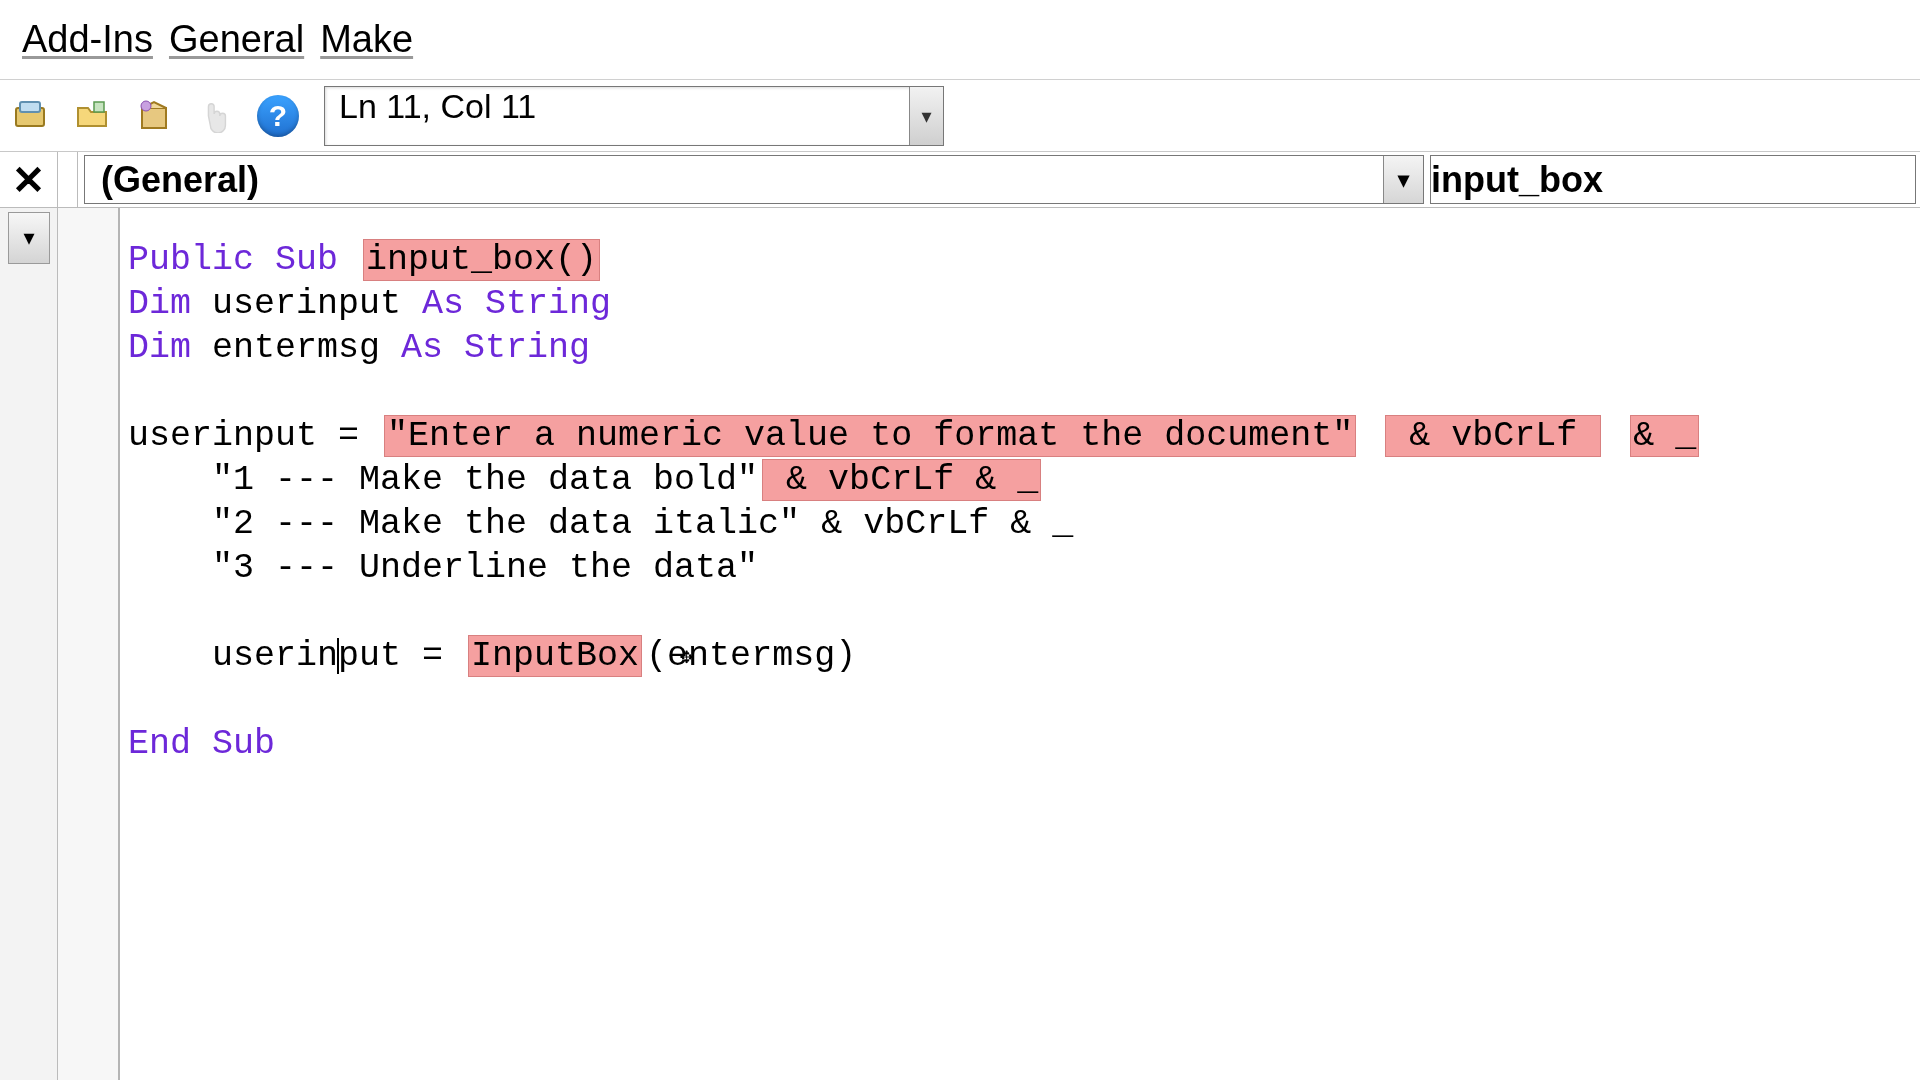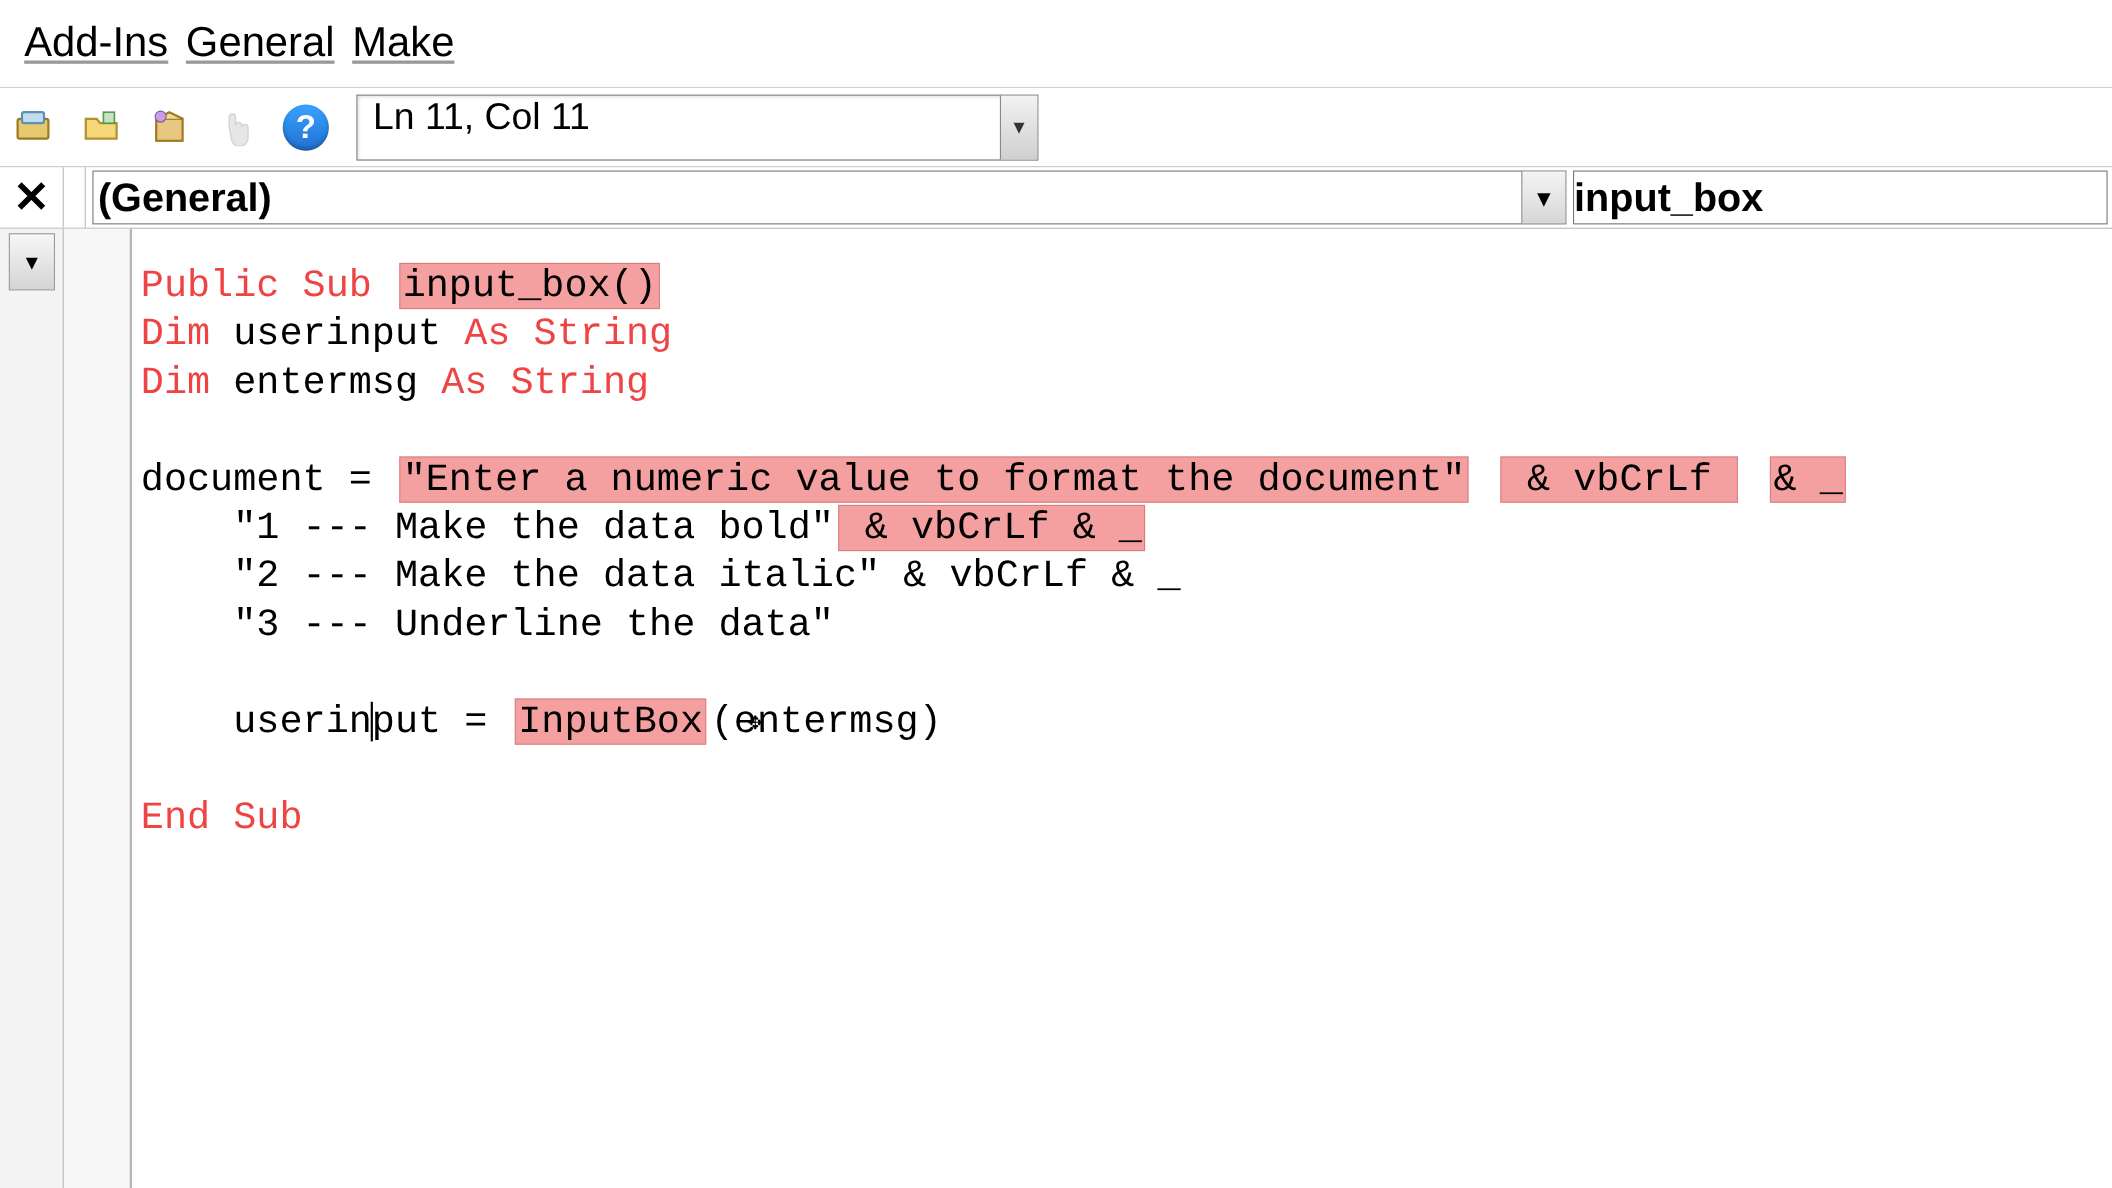--- a/index.html
+++ b/index.html
@@ -74,21 +74,21 @@
     display:flex;align-items:center;justify-content:center;
     border-right: 1px solid #bbb;
     font-size: 40px; font-weight: bold;
   }
   .spacer-pane { width: 20px; border-right: 1px solid #bbb; }
   .object-combo {
     flex: 0 0 1340px;
     border: 1px solid #777;
     margin: 3px 6px;
     display:flex; align-items:center; justify-content:space-between;
-    padding-left: 4px;
+    padding-left: 16px;
     font-size: 36px; font-weight: bold;
     background:#fff;
   }
   .object-combo .combo-btn {
     width: 40px; height: 100%;
     background: linear-gradient(#f4f4f4,#d6d6d6);
     border-left: 1px solid #888;
     display:flex;align-items:center;justify-content:center;
     font-size: 22px;
   }
@@ -126,21 +126,21 @@
   .code-area {
     flex: 1;
     padding: 30px 20px 20px 8px;
     font-family: Consolas, "Courier New", monospace;
     font-size: 35px;
     line-height: 44px;
     color: #000;
     white-space: pre;
     position: relative;
   }
-  .kw { color: #ef4444; }
+  .kw { color: #6d28d9; }
   .hl {
     background: #f5a0a0;
     border: 1px solid #d88080;
     padding: 0 2px;
     margin: -1px 4px;
     display: inline-block;
     line-height: 40px;
   }
 
   .cursor-blob {
@@ -221,21 +221,21 @@
 
 <div class="editor-wrap">
   <div class="left-gutter">
     <div class="scroll-handle">▾</div>
   </div>
   <div class="margin-bar"></div>
   <div class="code-area"><span class="kw">Public Sub </span><span class="hl">input_box()</span>
 <span class="kw">Dim</span><span> userinput </span><span class="kw">As String</span>
 <span class="kw">Dim</span><span> entermsg </span><span class="kw">As String</span>
 
-<span>document = </span><span class="hl">"Enter a numeric value to format the document"</span> <span class="hl"> &amp; vbCrLf </span> <span class="hl">&amp; _</span>
+<span>userinput = </span><span class="hl">"Enter a numeric value to format the document"</span> <span class="hl"> &amp; vbCrLf </span> <span class="hl">&amp; _</span>
 <span>    </span><span>"1 --- Make the data bold"</span><span class="hl"> &amp; vbCrLf &amp; _</span>
 <span>    </span><span>"2 --- Make the data italic"</span><span> &amp; vbCrLf &amp; _</span>
 <span>    </span><span>"3 --- Underline the data"</span>
 
 <span>    </span><span>userin</span><span class="caret"></span><span>put = </span><span class="hl">InputBox</span><span>(entermsg)</span>
 
 <span class="kw">End Sub</span>
     <div class="cursor-blob"></div>
   </div>
 </div>

